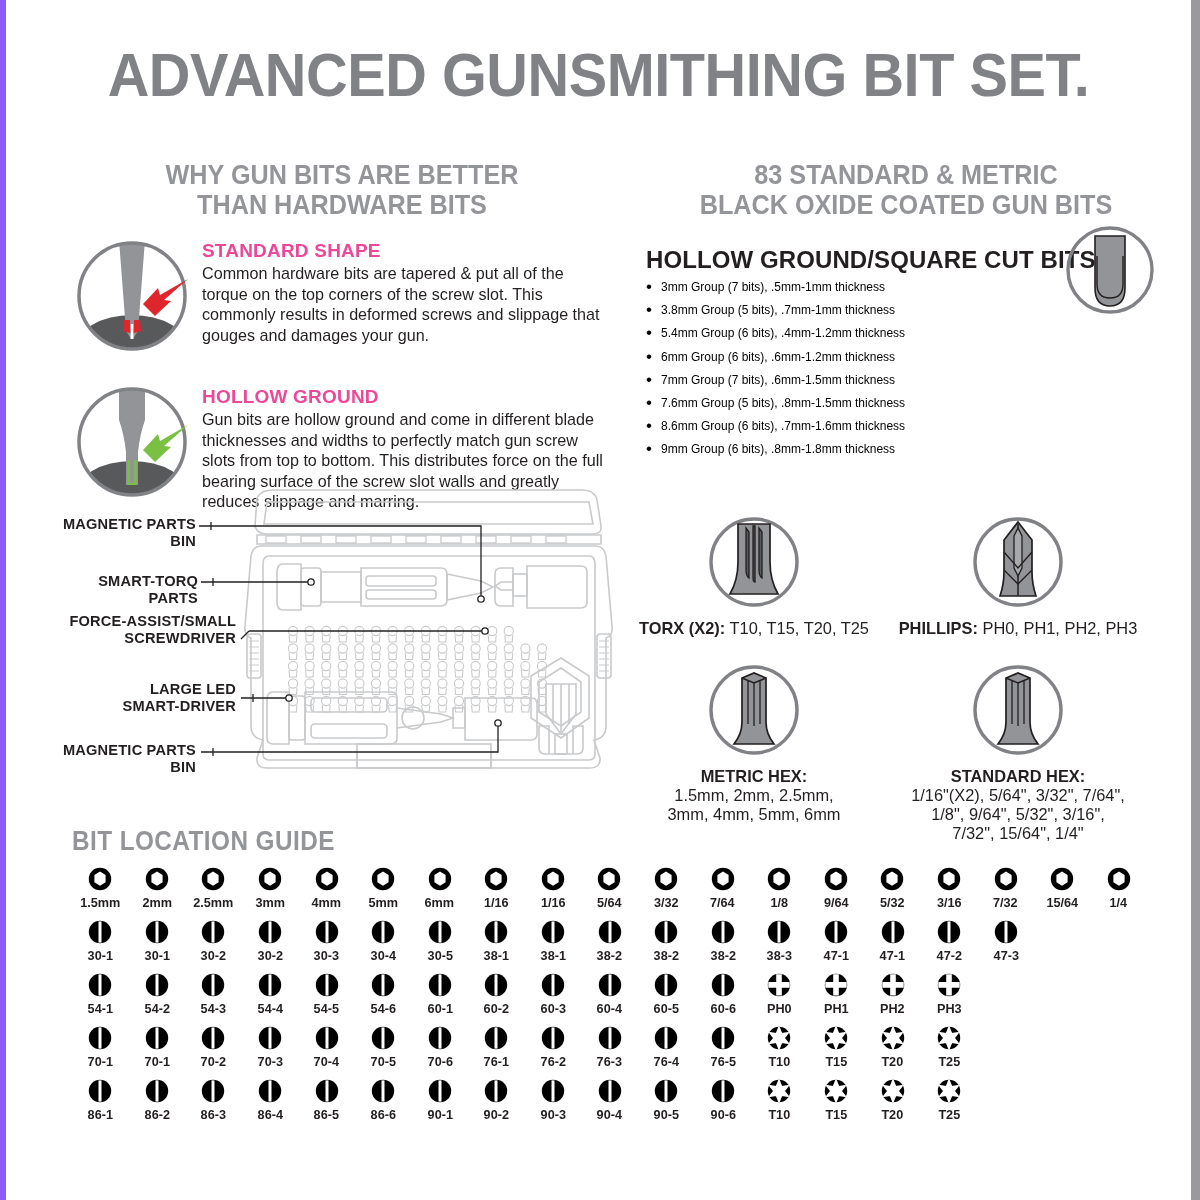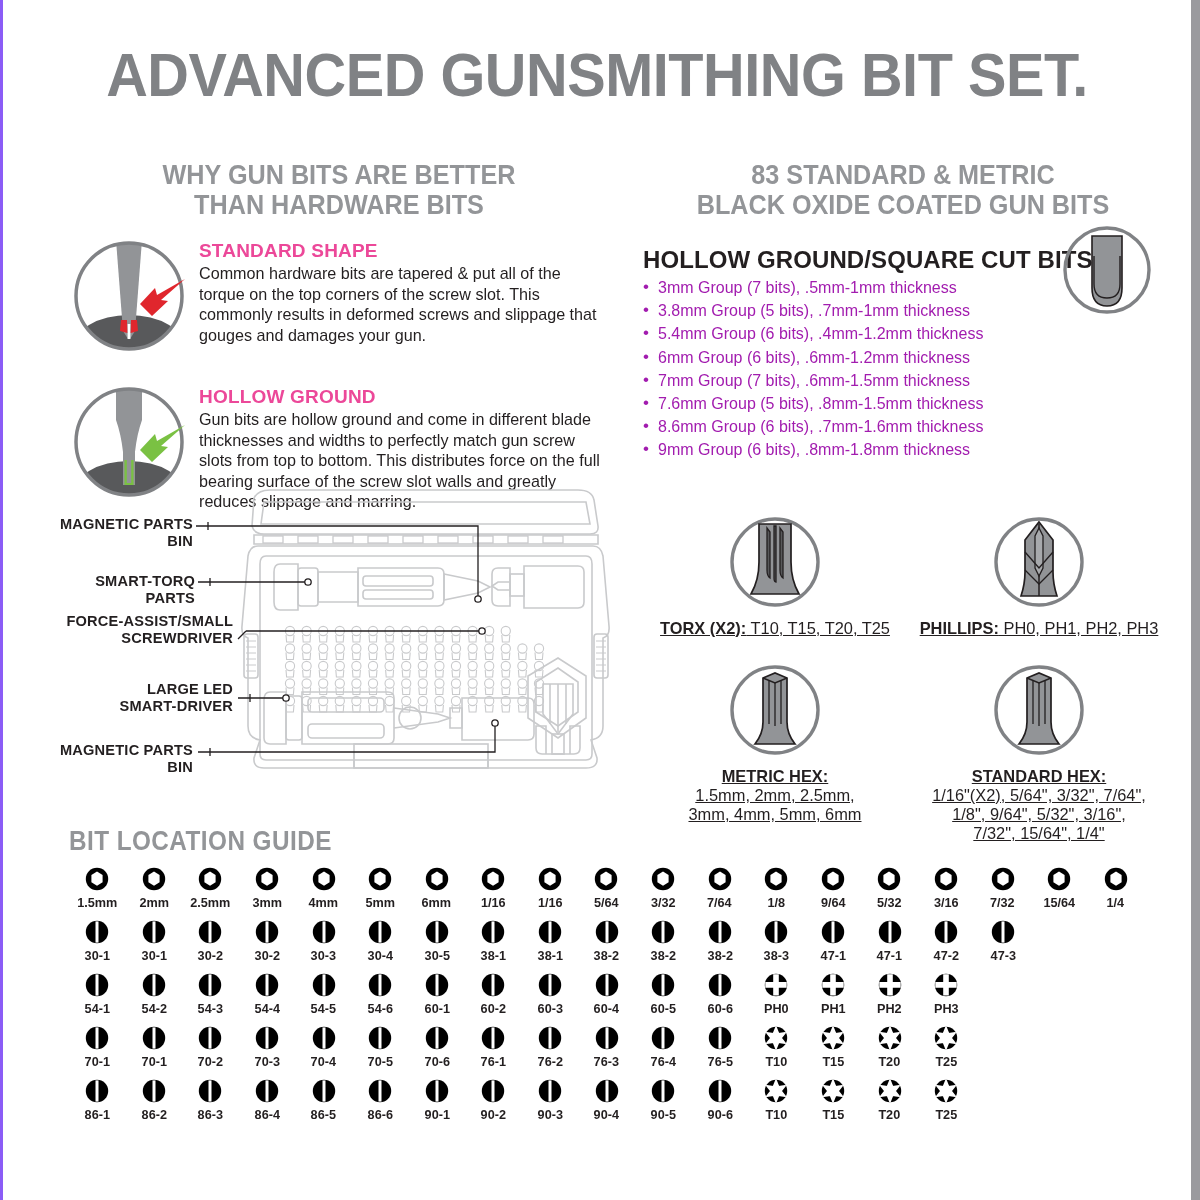--- a/index.html
+++ b/index.html
@@ -7,21 +7,21 @@
   body {
     font-family: "Liberation Sans", sans-serif;
     background: #ffffff;
     color: #231f20;
     position: relative;
     overflow: hidden;
   }
   .page {
     position: absolute; inset: 0;
     background: #ffffff;
-    border-left: 3px solid #8b5cf6;
+    border-left: 6px solid #8b5cf6;
     border-right: 9px solid #9a9a9e;
   }
 
   
   .main-title {
     position: absolute; left: 0; right: 0; top: 44px;
     text-align: center;
     font-size: 62px;
     line-height: 62px;
     font-weight: 700;
@@ -65,31 +65,31 @@
   }
 
   
   .col-right { position: absolute; left: 640px; top: 160px; width: 520px; }
   .sub-head {
     font-size: 24px; font-weight: 700; color: #231f20;
     margin-top: 26px; letter-spacing: .1px;
   }
   .bullets { list-style: none; margin-top: 2px; }
   .bullets li {
-    font-size: 16px; line-height: 23.2px; color: #a21caf;
+    font-size: 12px; line-height: 23.2px; color: #000000;
     position: relative; padding-left: 15px;
   }
   .bullets li::before {
     content: "\2022"; position: absolute; left: 0; top: -1px;
     font-size: 17px;
   }
   .hg-icon { position: absolute; right: 8px; top: 62px; }
 
   
-  .bit-types { position: absolute; left: 640px; top: 512px; width: 528px; text-decoration: underline; }
+  .bit-types { position: absolute; left: 616px; top: 512px; width: 528px; }
   .bt-row { display: flex; }
   .bt-cell { flex: 1; text-align: center; }
   .bt-label {
     font-size: 16.4px; line-height: 19px; color: #231f20; margin-top: 3px;
   }
   .bt-label b { font-weight: 700; }
   .bt-label .ttl { font-weight: 700; display: block; }
 
   
   .guide { position: absolute; left: 66px; top: 826px; width: 1075px; }

